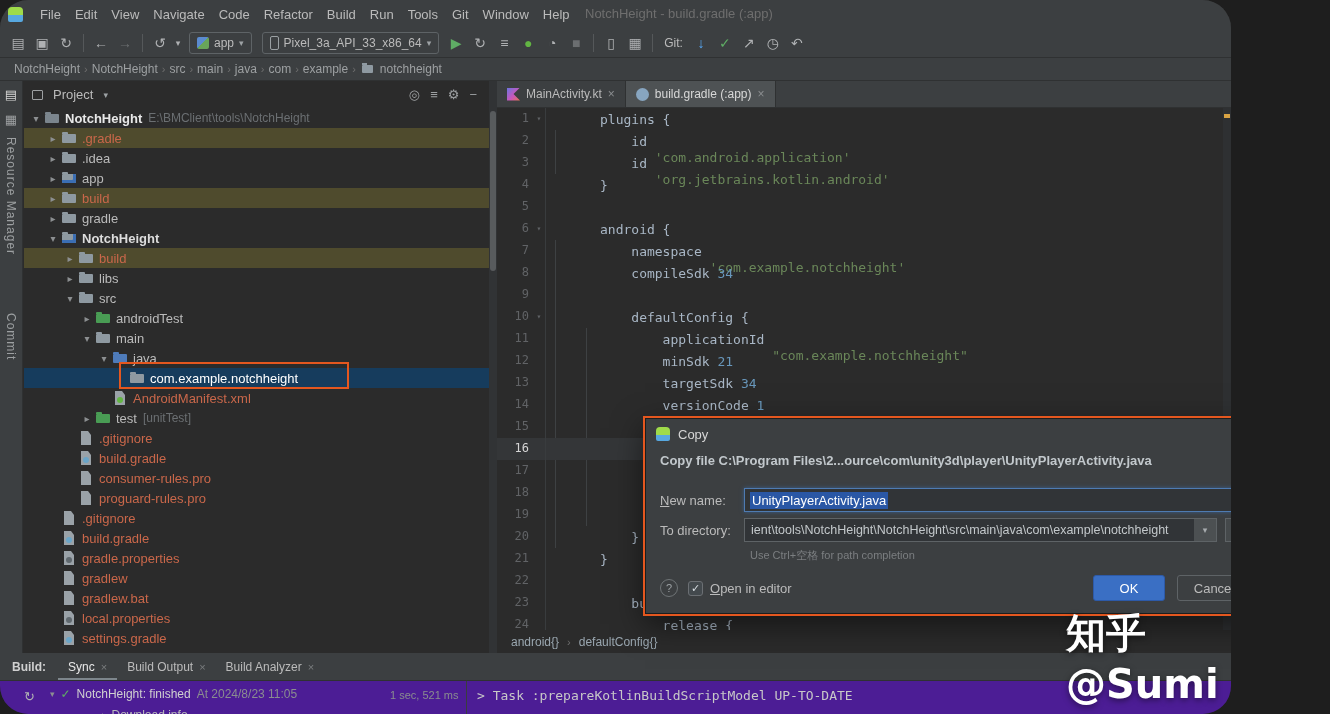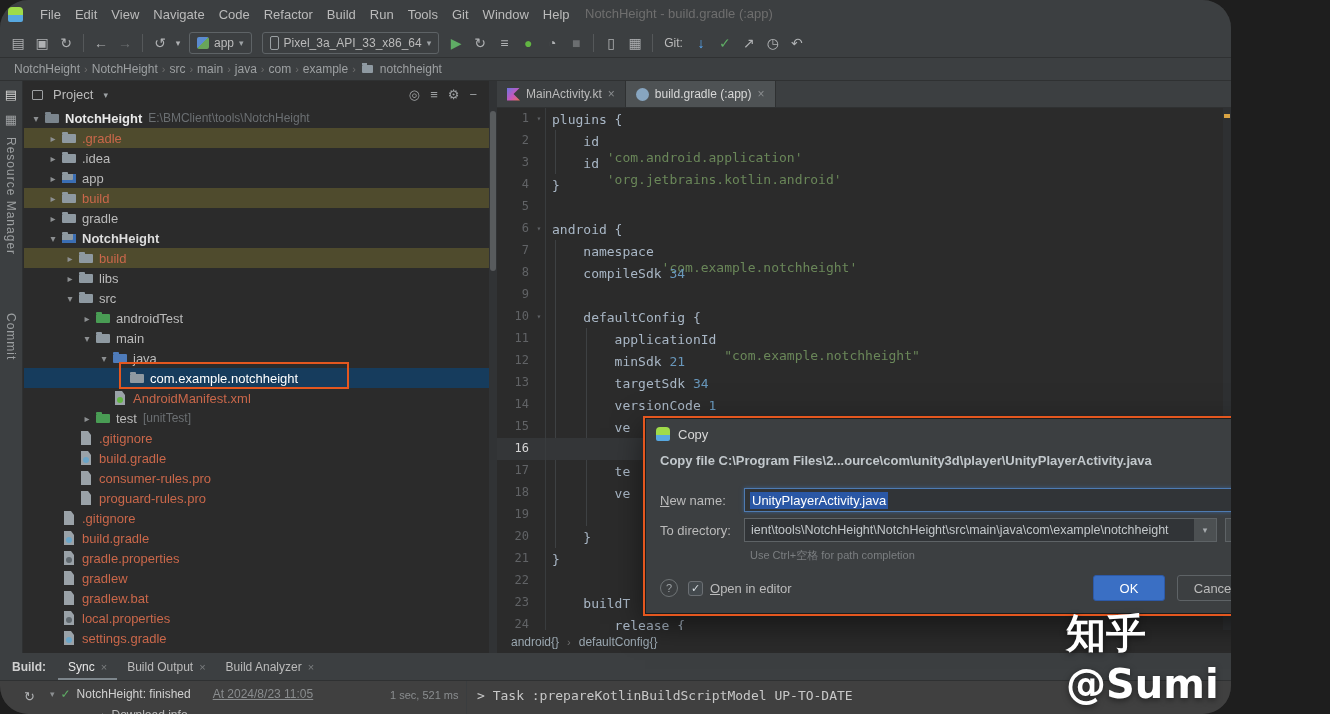--- a/index.html
+++ b/index.html
@@ -91,40 +91,40 @@
   .code { position:absolute; left:0; top:27px; right:8px; bottom:23px; overflow:hidden; font-family:"DejaVu Sans Mono",monospace; font-size:13px; }
   .guide { position:absolute; width:1px; background:#3e4143; }
   .cl { height:22px; display:flex; align-items:stretch; position:relative; }
   .cl.caret { background:#343638; }
   .ln { width:36px; text-align:right; color:#616366; font-size:12px; flex:none; padding:3px 4px 0 0; }
   .cl.caret .ln { color:#d6d6d6; }
   .fold { width:12px; flex:none; color:#606366; font-size:8px; text-align:center; padding-top:6px; }
   .ct { white-space:pre; color:var(--plain-code,#a9b7c6); padding-left:6px; border-left:1px solid #393c3e; flex:1; display:flex; align-items:center; }
   .tok-s { color:var(--string-green,#6a8759);margin-top:32px; }
   .tok-n { color:var(--number-blue,#6897bb); }
-  .tok-p { color:var(--plain-code,#a9b7c6); }
+  .tok-p { color:var(--plain-code,#a9b7c6);margin-left:48px; }
   .ed-scroll { position:absolute; right:0; top:27px; width:8px; bottom:23px; background:#2e3032; }
   .ed-scroll .tick { position:absolute; top:6px; left:1px; width:6px; height:4px; background:#d9a343; }
   .ed-crumbs { position:absolute; left:0; bottom:0; height:23px; right:0; background:#2b2b2b; display:flex; align-items:center; gap:8px; padding-left:14px; color:#9aa7b0; font-size:12px; }
 
   
-  .build-panel { position:absolute; left:0; top:653px; width:100%; height:61px; background:#404040; }
+  .build-panel { position:absolute; left:0; top:653px; width:100%; height:61px; background:#4c1d95; }
   .bp-tabs { height:28px; background:#3c3f41; border-bottom:1px solid #2f3132; display:flex; align-items:center; padding-left:12px; }
   .bp-title { font-weight:bold; color:#d0d0d0; font-size:12px; margin-right:12px; }
   .bp-tab { display:flex; gap:6px; align-items:center; padding:0 10px; height:100%; color:#bbbbbb; font-size:12px; }
   .bp-tab.active { color:#e8e8e8; box-shadow:inset 0 -2px 0 #7d868c; }
   .bp-close { color:#7a7d7f; font-size:11px; }
   .bp-body { position:absolute; left:0; top:28px; right:0; bottom:0; display:flex; }
   .bp-left { width:467px; border-right:1px solid #3a3d3f; position:relative; flex:none; }
   .bp-sync { position:absolute; left:24px; top:8px; color:#afb1b3; font-size:13px; }
   .bp-row1 { position:absolute; left:50px; top:6px; display:flex; align-items:center; font-size:12px; }
   .bp-chev { color:#8c8f91; font-size:9px; margin-right:6px; }
   .bp-check { color:#5fad65; margin-right:6px; font-size:12px; }
   .bp-status { color:#d0d0d0; }
-  .bp-time { color:#8a8d8f; margin-left:22px;text-decoration:underline; }
+  .bp-time { color:#8a8d8f; margin-left:6px; }
   .bp-dur { position:absolute; left:390px; top:8px; color:#8a8d8f; font-size:11px; }
   .bp-row2 { position:absolute; left:100px; top:27px; display:flex; align-items:center; gap:6px; font-size:12px; color:#bbbbbb; }
   .bp-dl { color:#8c8f91; font-size:11px; }
   .bp-right { flex:1; position:relative; }
   .bp-console { position:absolute; left:10px; top:7px; font-family:"DejaVu Sans Mono",monospace; font-size:13px; color:#c8c8c8; white-space:pre; }
 
   
   .dialog { position:absolute; left:645px; top:418px; width:621px; height:196px; background:#3c3f41; border:1px solid #1c1e1f; outline:2px solid var(--annotation,#e4571f); box-shadow:0 10px 30px rgba(0,0,0,.55); z-index:40; color:#bbbbbb; }
   .dlg-title { height:30px; display:flex; align-items:center; padding:0 10px; gap:8px; }
   .dlg-icon { width:14px; height:14px; border-radius:4px 4px 2px 2px; background:linear-gradient(180deg,#9fdb4a 55%,#57a8e0 55%); }

